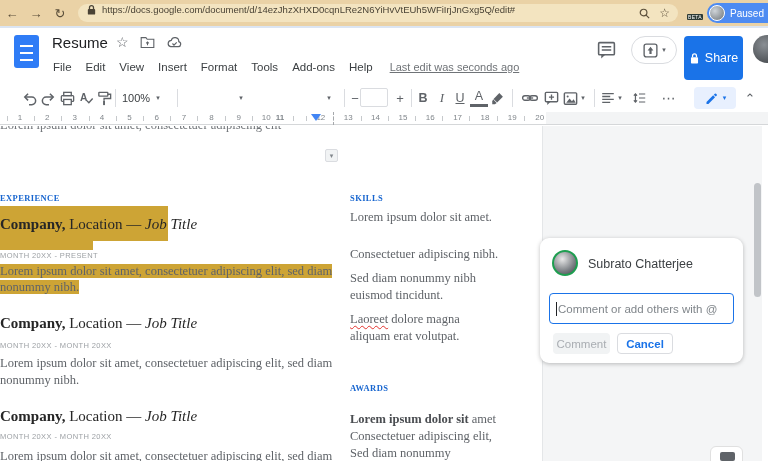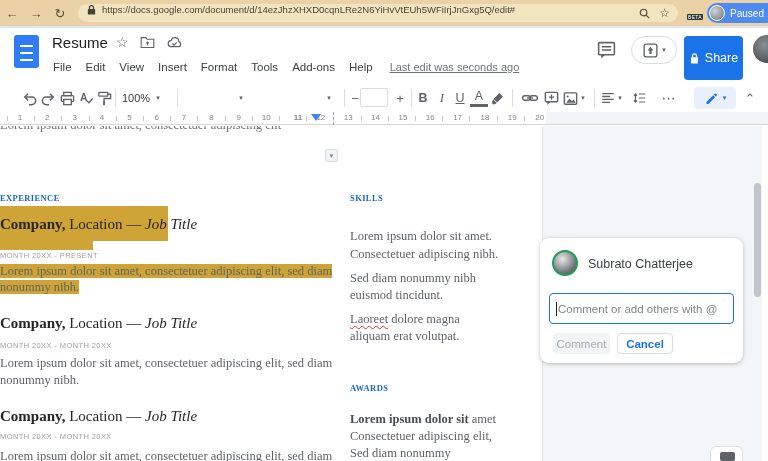--- a/index.html
+++ b/index.html
@@ -304,21 +304,21 @@
         <span class="rnum" style="left: 20px;">1</span>
         <span class="rnum" style="left: 47.35px;">2</span>
         <span class="rnum" style="left: 74.7px;">3</span>
         <span class="rnum" style="left: 102.05px;">4</span>
         <span class="rnum" style="left: 129.4px;">5</span>
         <span class="rnum" style="left: 156.75px;">6</span>
         <span class="rnum" style="left: 184.1px;">7</span>
         <span class="rnum" style="left: 211.45px;">8</span>
         <span class="rnum" style="left: 238.8px;">9</span>
         <span class="rnum" style="left: 266.15px;">10</span>
-        <span class="rnum" style="left: 298px; font-weight: bold;">11</span>
+        <span class="rnum" style="left: 280px; font-weight: bold;">11</span>
         <span class="rnum" style="left: 320.85px;">12</span>
         <span class="rnum" style="left: 348.2px;">13</span>
         <span class="rnum" style="left: 375.55px;">14</span>
         <span class="rnum" style="left: 402.9px;">15</span>
         <span class="rnum" style="left: 430.25px;">16</span>
         <span class="rnum" style="left: 457.6px;">17</span>
         <span class="rnum" style="left: 484.95px;">18</span>
         <span class="rnum" style="left: 512.3px;">19</span>
         <span class="rnum" style="left: 539.65px;">20</span>
       </div>
@@ -355,21 +355,21 @@
       <div class="body-line" style="left:0; top:229px;">Lorem ipsum dolor sit amet, consectetuer adipiscing elit, sed diam</div>
       <div class="body-line" style="left:0; top:246px;">nonummy nibh.</div>
 
       <div class="jobline" style="left:0; top:282px;">
         <span class="co">Company,</span><span> Location — </span><span class="jt">Job Title</span>
       </div>
       <div class="dates" style="left:0; top:306px; font-family:'Liberation Sans',sans-serif;">MONTH 20XX - MONTH 20XX</div>
       <div class="body-line" style="left:0; top:322px;">Lorem ipsum dolor sit amet, consectetuer adipiscing elit, sed diam</div>
 
       <div class="sect-head" style="left:350px; top:67px;">SKILLS</div>
-      <div class="skill-line serif" style="top:103px;font-family:Liberation Serif, serif;">Lorem ipsum dolor sit amet.</div>
+      <div class="skill-line serif" style="top:84px;font-family:Liberation Serif, serif;">Lorem ipsum dolor sit amet.</div>
       <div class="skill-line serif" style="top:121px;">Consectetuer adipiscing nibh.</div>
       <div class="skill-line serif" style="top:145px;">Sed diam nonummy nibh</div>
       <div class="skill-line serif" style="top:162px;">euismod tincidunt.</div>
       <div class="skill-line serif" style="top:186px;"><span class="mis">Laoreet</span><span> dolore magna</span></div>
       <div class="skill-line serif" style="top:203px;">aliquam erat volutpat.</div>
 
       <div class="sect-head" style="left:350px; top:257px;">AWARDS</div>
       <div class="skill-line serif" style="top:286px;"><span class="aw-bold">Lorem ipsum dolor sit</span><span> amet</span></div>
       <div class="skill-line serif" style="top:303px;">Consectetuer adipiscing elit,</div>
       <div class="skill-line serif" style="top:320px;">Sed diam nonummy</div>

